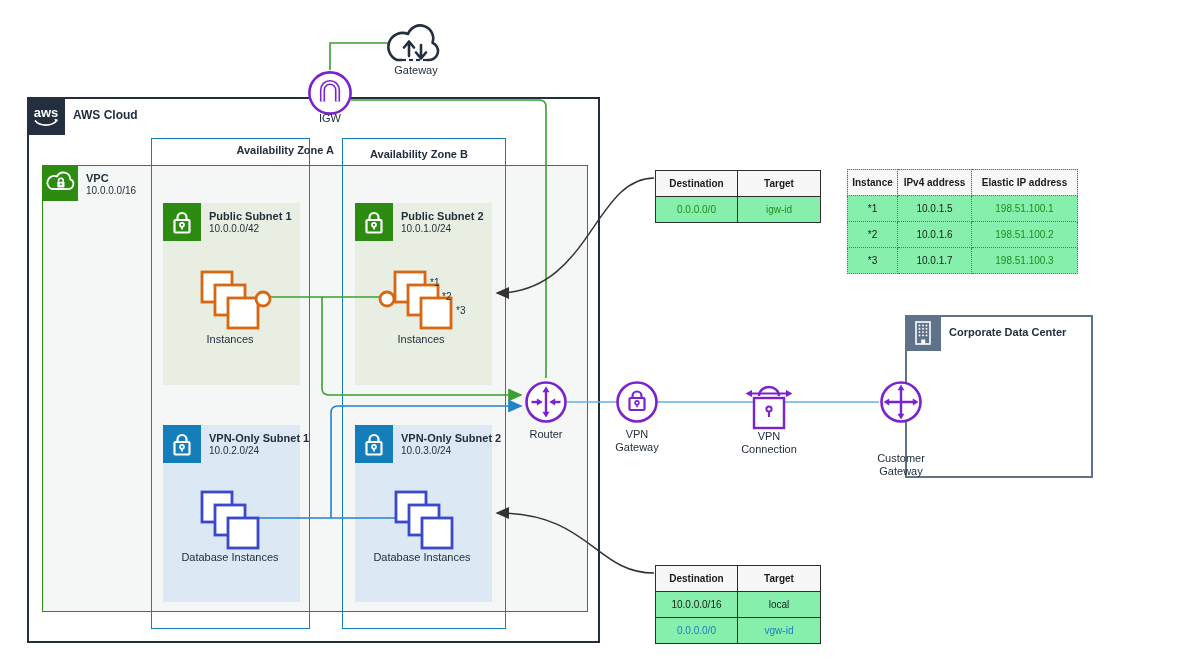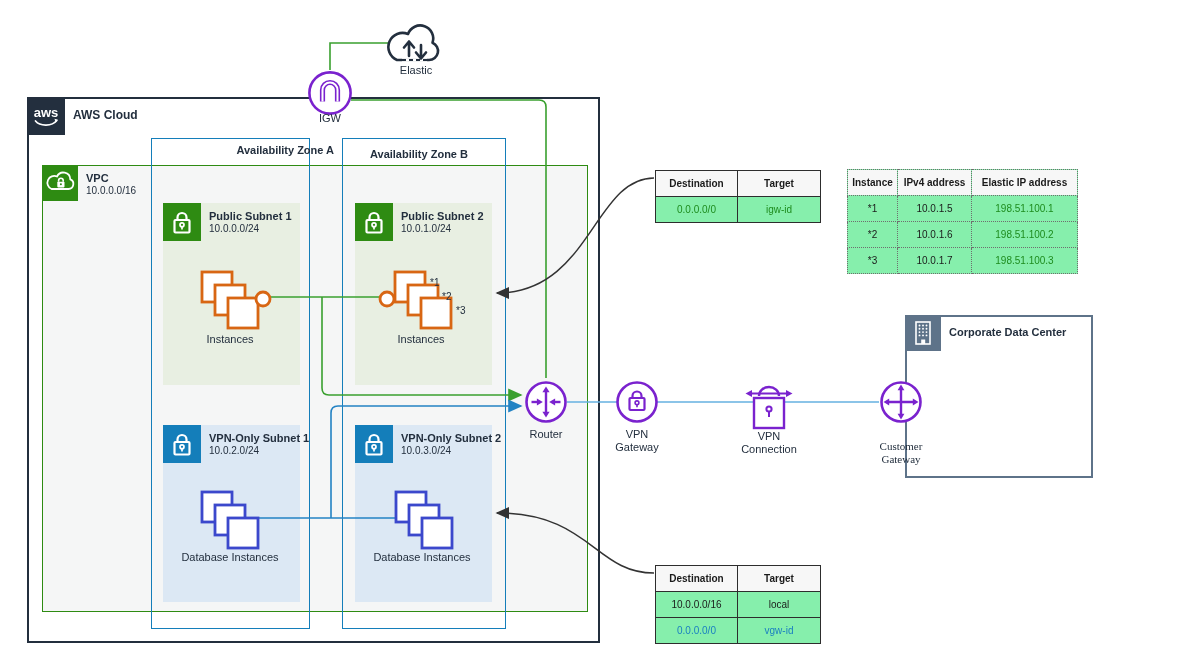--- a/index.html
+++ b/index.html
@@ -265,41 +265,41 @@
       <circle cx="14.5" cy="17.1" r="0.95"></circle>
         <circle cx="18" cy="17.1" r="0.95"></circle>
         <circle cx="21.5" cy="17.1" r="0.95"></circle>
       <circle cx="14.5" cy="20.4" r="0.95"></circle>
         <circle cx="18" cy="20.4" r="0.95"></circle>
         <circle cx="21.5" cy="20.4" r="0.95"></circle>
       <rect x="16.2" y="24.5" width="4" height="4.5"></rect>
     </g>
   </svg>
 
-  <div class="lbl c" style="left:387px;top:64px;width:58px;">Elastic</div>
+  <div class="lbl c" style="left:387px;top:64px;width:58px;">Gateway</div>
   <div class="lbl c" style="left:308px;top:112px;width:44px;">IGW</div>
   <div class="lbl b big" style="left:73px;top:109px;">AWS Cloud</div>
   <div class="lbl smb" style="left:86px;top:172px;">VPC</div>
   <div class="lbl sm" style="left:86px;top:185px;">10.0.0.0/16</div>
   <div class="lbl b c" style="left:151px;top:144px;width:183px;text-align:right;">Availability Zone A</div>
   <div class="lbl b c" style="left:342px;top:148px;width:154px;">Availability Zone B</div>
 
   <div class="lbl smb" style="left:209px;top:210px;">Public Subnet 1</div>
-  <div class="lbl sm" style="left:209px;top:223px;">10.0.0.0/24</div>
+  <div class="lbl sm" style="left:209px;top:223px;">10.0.0.0/42</div>
   <div class="lbl smb" style="left:401px;top:210px;">Public Subnet 2</div>
   <div class="lbl sm" style="left:401px;top:223px;">10.0.1.0/24</div>
   <div class="lbl smb" style="left:209px;top:432px;">VPN-Only Subnet 1</div>
   <div class="lbl sm" style="left:209px;top:445px;">10.0.2.0/24</div>
   <div class="lbl smb" style="left:401px;top:432px;">VPN-Only Subnet 2</div>
   <div class="lbl sm" style="left:401px;top:445px;">10.0.3.0/24</div>
 
   <div class="lbl c" style="left:188px;top:333px;width:84px;">Instances</div>
   <div class="lbl c" style="left:379px;top:333px;width:84px;">Instances</div>
   <div class="lbl c" style="left:178px;top:551px;width:104px;">Database Instances</div>
   <div class="lbl c" style="left:370px;top:551px;width:104px;">Database Instances</div>
 
   <div class="lbl c" style="left:516px;top:428px;width:60px;">Router</div>
   <div class="lbl c" style="left:607px;top:428px;width:60px;">VPN Gateway</div>
   <div class="lbl c" style="left:729px;top:430px;width:80px;">VPN Connection</div>
-  <div class="lbl c" style="left:871px;top:440px;width:60px;font-family:Liberation Serif, serif;">Customer Gateway</div>
+  <div class="lbl c" style="left:871px;top:452px;width:60px;">Customer Gateway</div>
   <div class="lbl b" style="left:949px;top:326px;">Corporate Data Center</div>
 
 </div>
 
 </body></html>

